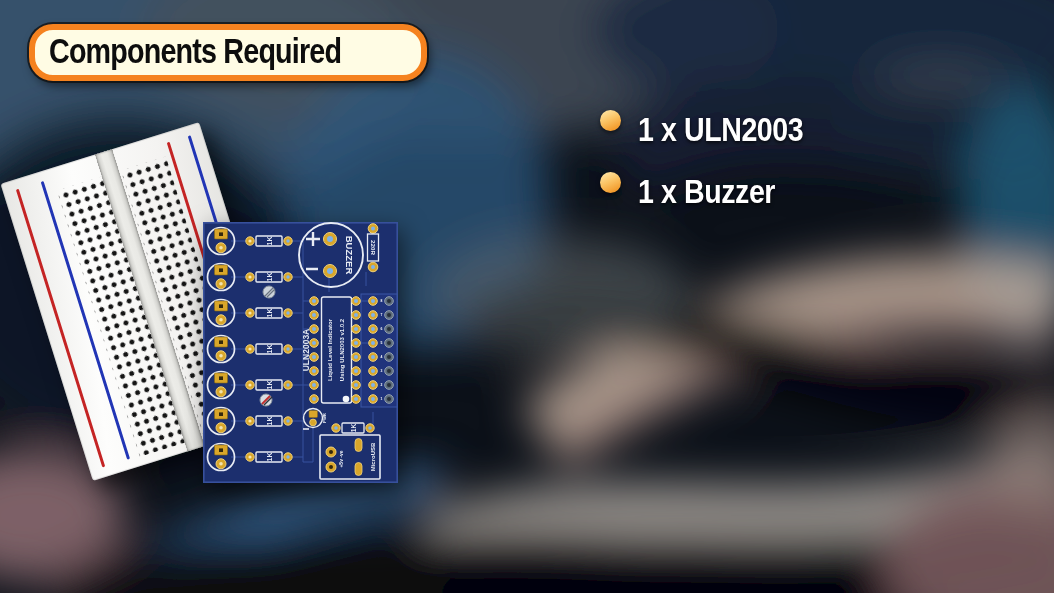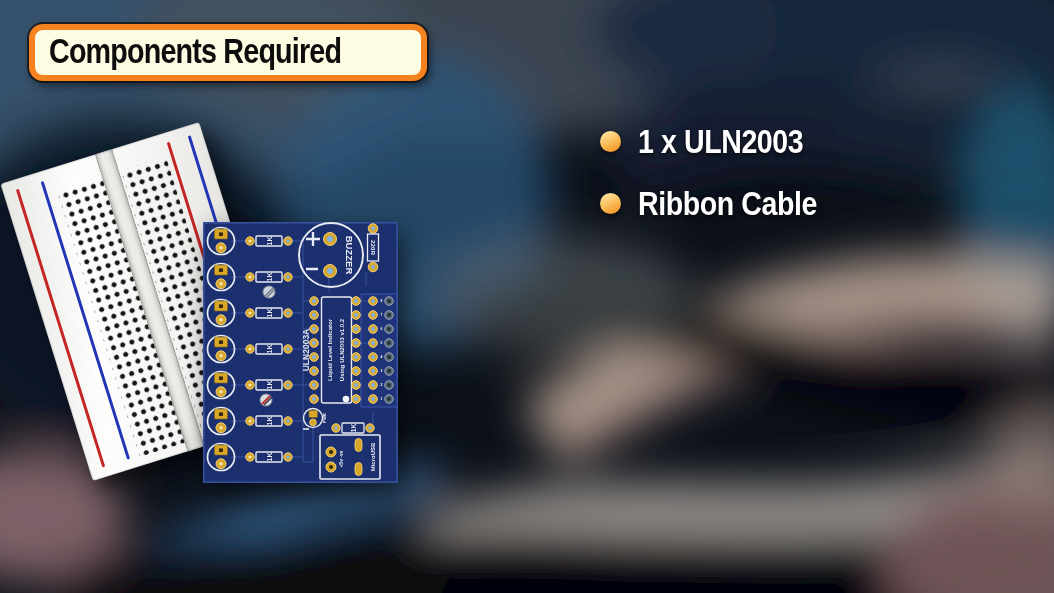--- a/index.html
+++ b/index.html
@@ -6,21 +6,21 @@
   #stage{
     position:relative;width:1054px;height:593px;margin:0 auto;
     overflow:hidden;font-family:"Liberation Sans",sans-serif;
     background:#0b0f15;
   }
   
   #bg{position:absolute;inset:0;z-index:0;}
   
   .title-badge{
     position:absolute;left:29px;top:24px;z-index:5;
-    background:#fffce4;border:6px solid #f5821f;border-radius:14px;
+    background:#fffce4;border:6px solid #f5821f;border-radius:24px;
     box-shadow:0 0 0 2px rgba(15,15,15,.75), 3px 5px 10px rgba(0,0,0,.5);
     padding:3px 16px 6px 14px;height:36px;display:flex;align-items:center;
   }
   .title-badge span{
     display:inline-block;color:#0d0d0d;font-weight:bold;font-size:35px;
     letter-spacing:-1px;transform:scaleX(.82);transform-origin:left center;
     white-space:nowrap;
   }
   
   .breadboard{
@@ -44,21 +44,21 @@
     background:linear-gradient(90deg,#c9c9c5,#ececE8 35%,#e9e9e5 65%,#c5c5c1);
     box-shadow:inset 1px 0 2px rgba(0,0,0,.25), inset -1px 0 2px rgba(0,0,0,.25);
   }
   
   .pcb{
     position:absolute;left:203px;top:222px;width:195px;height:261px;z-index:3;
     filter:drop-shadow(5px 8px 12px rgba(0,0,0,.55));
   }
   
   .components-list{position:absolute;left:600px;top:110px;z-index:5;}
-  .list-item{display:flex;align-items:center;height:62px;}
+  .list-item{display:flex;height:62px;}
   .bullet{
     width:21px;height:21px;border-radius:50%;flex:0 0 21px;margin-right:17px;
     background:linear-gradient(155deg,#ffe7a8 5%,#fbc465 45%,#f29a2b 85%);
     box-shadow:0 2px 4px rgba(0,0,0,.55);
   }
   .list-item .label{
     display:inline-block;color:#ffffff;font-weight:bold;font-size:34px;
     letter-spacing:-.5px;transform:scaleX(.84);transform-origin:left center;
     white-space:nowrap;
     text-shadow:0 2px 4px rgba(0,0,0,.65), 0 0 2px rgba(0,0,0,.4);
@@ -284,17 +284,17 @@
     </g>
   </svg>
 
   <div class="components-list">
     <div class="list-item">
       <span class="bullet"></span>
       <span class="label">1 x ULN2003</span>
     </div>
     <div class="list-item">
       <span class="bullet"></span>
-      <span class="label">Ribbon Cable</span>
+      <span class="label">1 x Buzzer</span>
     </div>
   </div>
 
 </div>
 
 </body></html>

